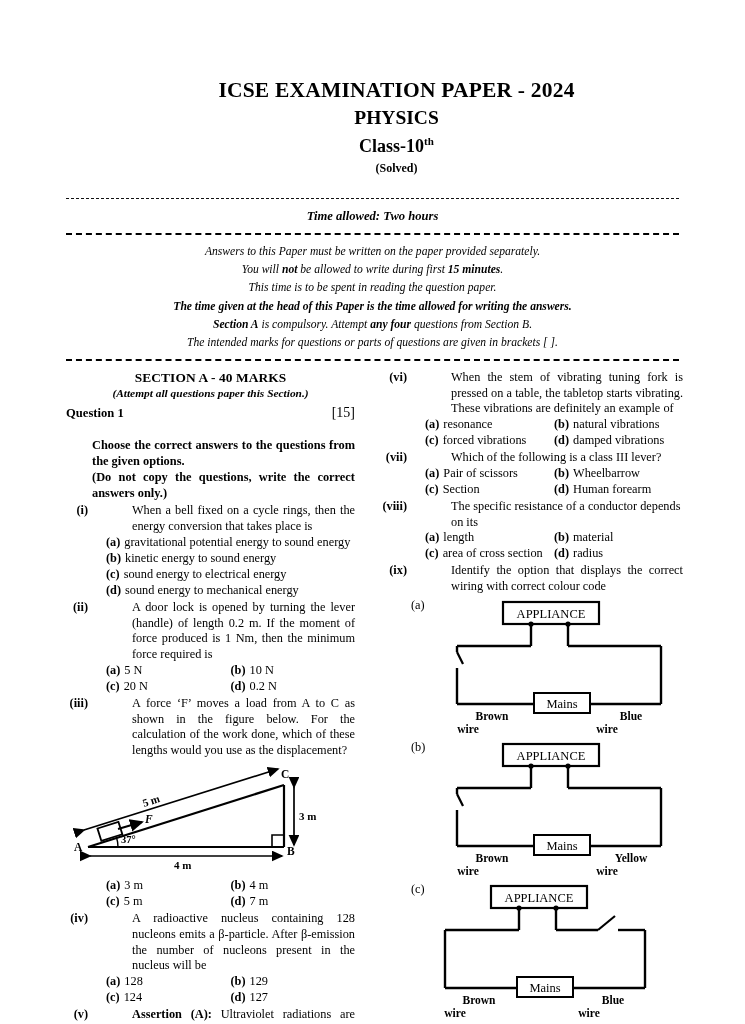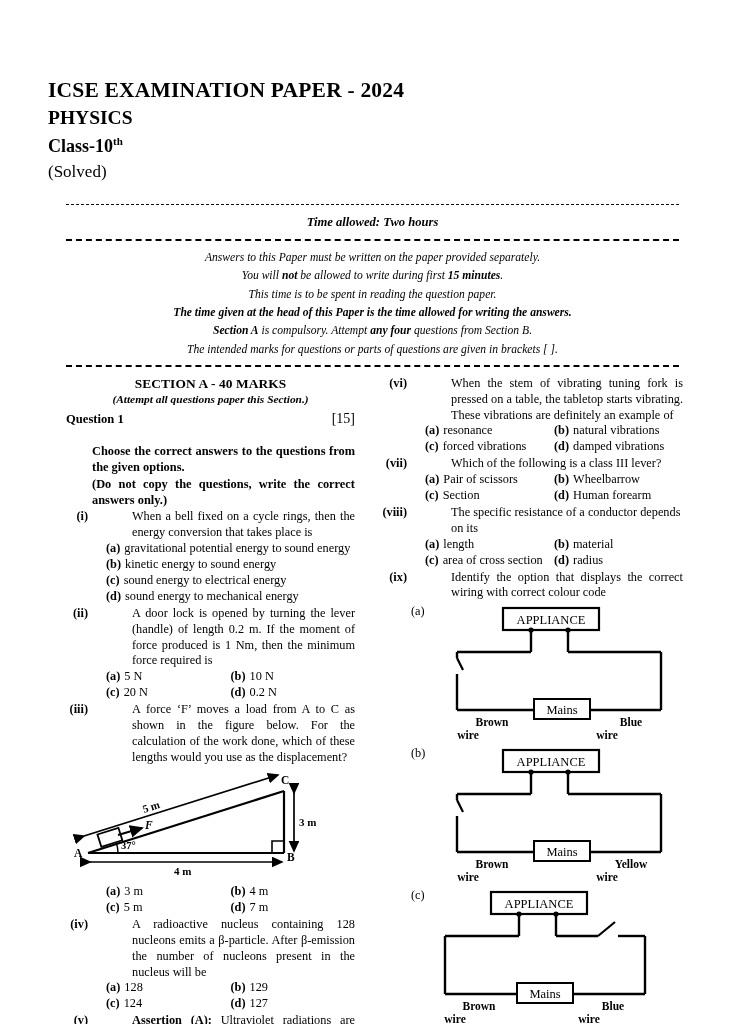--- a/index.html
+++ b/index.html
@@ -8,31 +8,31 @@
     width: 745px; height: 1024px;
     background:#ffffff;
     font-family: "Liberation Serif", "DejaVu Serif", serif;
     color:#000;
     position:relative;
     overflow:hidden;
   }
   .page { position:relative; width:745px; height:1024px; padding:0; }
 
   
-  .title-block { padding-top:78px;padding-left:48px; }
+  .title-block { text-align:center; padding-top:78px;padding-left:48px; }
   .t-main {
     font-size:21.5px; font-weight:bold; letter-spacing:.2px;
     line-height:1.18;
   }
   .t-sub {
     font-size:19.5px; font-weight:bold; line-height:1.25; margin-top:3px;
   }
   .t-class { font-size:18px; font-weight:bold; margin-top:4px; line-height:1.25; }
   .t-class sup { font-size:11px; vertical-align:super; }
-  .t-solved { font-size:17px; font-weight:normal; margin-top:4px; line-height:1.25; }
+  .t-solved { font-size:12px; font-weight:bold; margin-top:4px; line-height:1.25; }
 
   
   .rule-wrap { padding:0 66px; }
   .dashed-thin {
     border-top:1px dashed #111; height:0; margin:0;
   }
   .dashed-bold {
     border-top:2.4px dashed #000; height:0; margin:0;
   }
 

